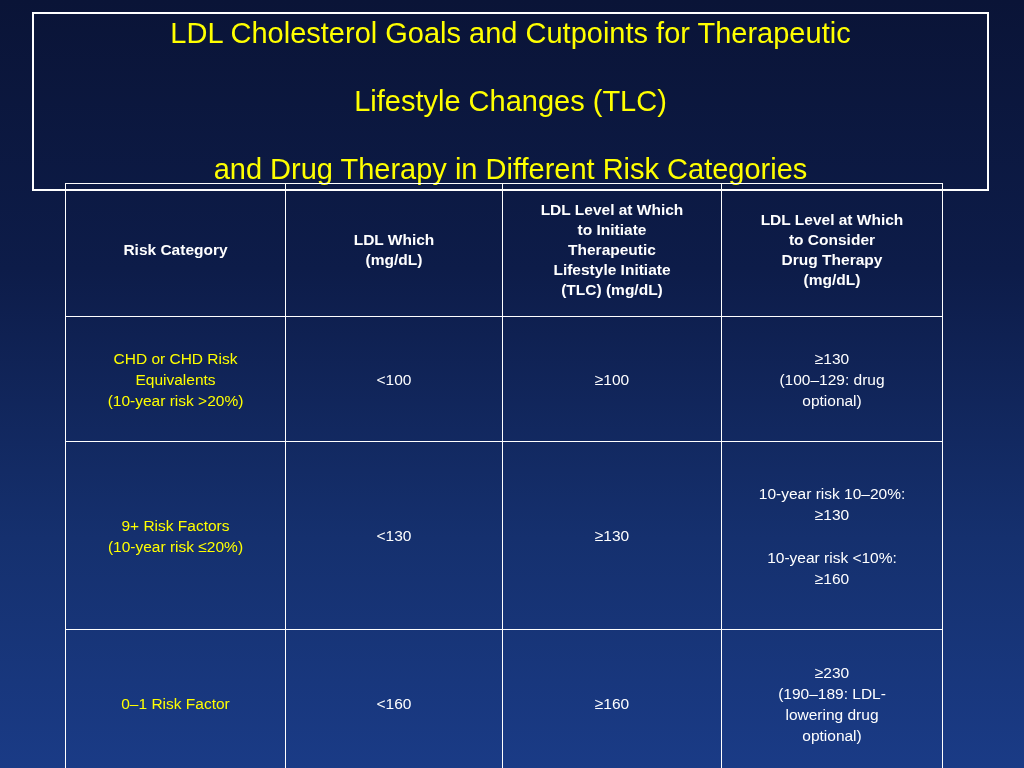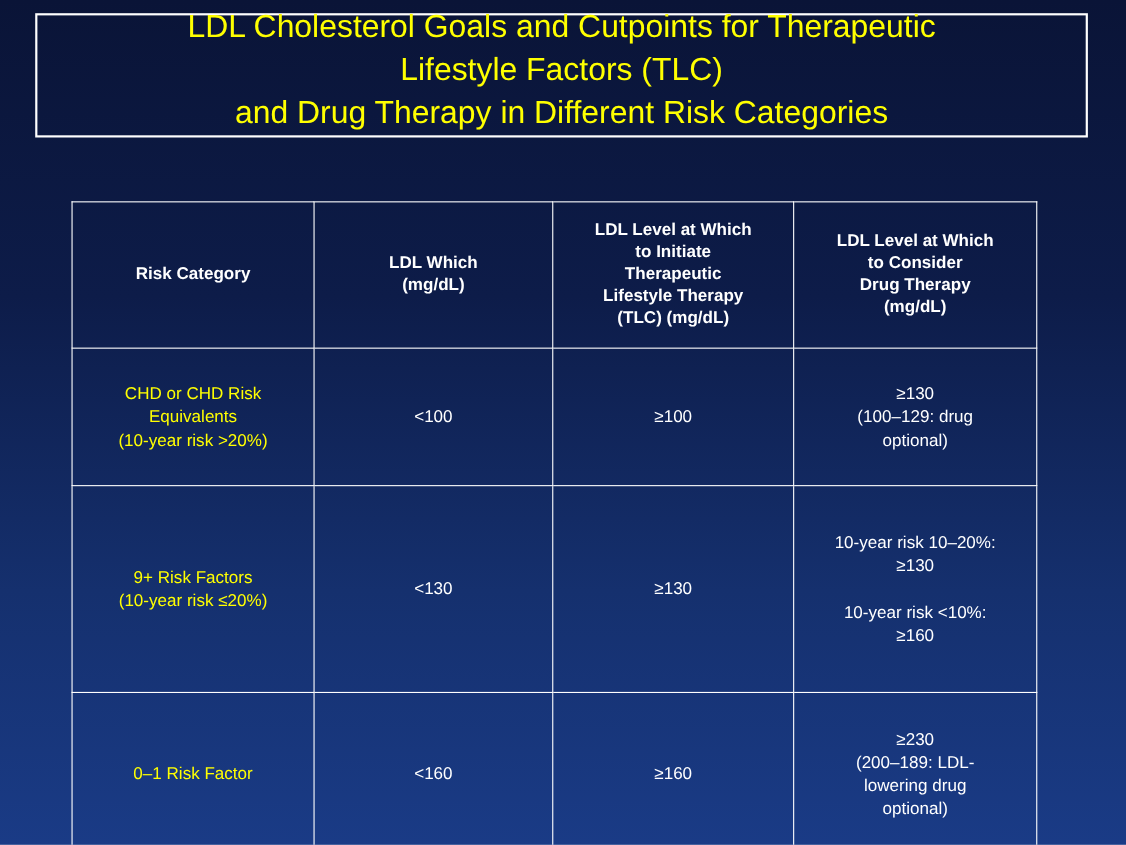--- a/index.html
+++ b/index.html
@@ -18,27 +18,27 @@
     width: 1024px;
     height: 768px;
     box-sizing: border-box;
   }
   
   .title-box {
     position: absolute;
     left: 32px;
     top: 12px;
     width: 957px;
-    height: 113px;
+    height: 179px;
     border: 2px solid #ffffff;
     box-sizing: border-box;
     display: flex;
     flex-direction: column;
     align-items: center;
-    justify-content: flex-end;
+    justify-content: space-between;
     background: transparent;
   }
   .title-line {
     color: #ffff00;
     font-size: 29px;
     line-height: 39px;
     text-align: center;
     white-space: nowrap;
     font-weight: normal;
   }
@@ -89,21 +89,21 @@
   .gap { display: block; height: 22px; }
   .nowrap { white-space: nowrap; }
 </style>
 </head>
 <body>
 
 <div class="slide">
 
   <div class="title-box">
     <div class="title-line">LDL Cholesterol Goals and Cutpoints for Therapeutic</div>
-    <div class="title-line">Lifestyle Factors (TLC)</div>
+    <div class="title-line">Lifestyle Changes (TLC)</div>
     <div class="title-line">and Drug Therapy in Different Risk Categories</div>
   </div>
 
   <div class="tbl-wrap">
     <table class="ldl">
       <colgroup>
         <col class="c1">
           <col class="c2">
           <col class="c3">
           <col class="c4">
@@ -114,21 +114,21 @@
             <span>Risk Category</span>
           </th>
           <th>
             <span class="sub">LDL Which</span>
             <span class="sub">(mg/dL)</span>
           </th>
           <th>
             <span class="sub">LDL Level at Which</span>
             <span class="sub">to Initiate</span>
             <span class="sub">Therapeutic</span>
-            <span class="sub">Lifestyle Therapy</span>
+            <span class="sub">Lifestyle Initiate</span>
             <span class="sub">(TLC) (mg/dL)</span>
           </th>
           <th>
             <span class="sub">LDL Level at Which</span>
             <span class="sub">to Consider</span>
             <span class="sub">Drug Therapy</span>
             <span class="sub">(mg/dL)</span>
           </th>
         </tr>
       </thead>
@@ -163,21 +163,21 @@
           </td>
         </tr>
         <tr class="r3">
           <td class="cat">
             <span class="sub">0–1 Risk Factor</span>
           </td>
           <td>&lt;160</td>
           <td>≥160</td>
           <td>
             <span class="sub">≥230</span>
-            <span class="sub">(200–189: LDL-</span>
+            <span class="sub">(190–189: LDL-</span>
             <span class="sub">lowering drug</span>
             <span class="sub">optional)</span>
           </td>
         </tr>
       </tbody>
     </table>
   </div>
 
 </div>
 

